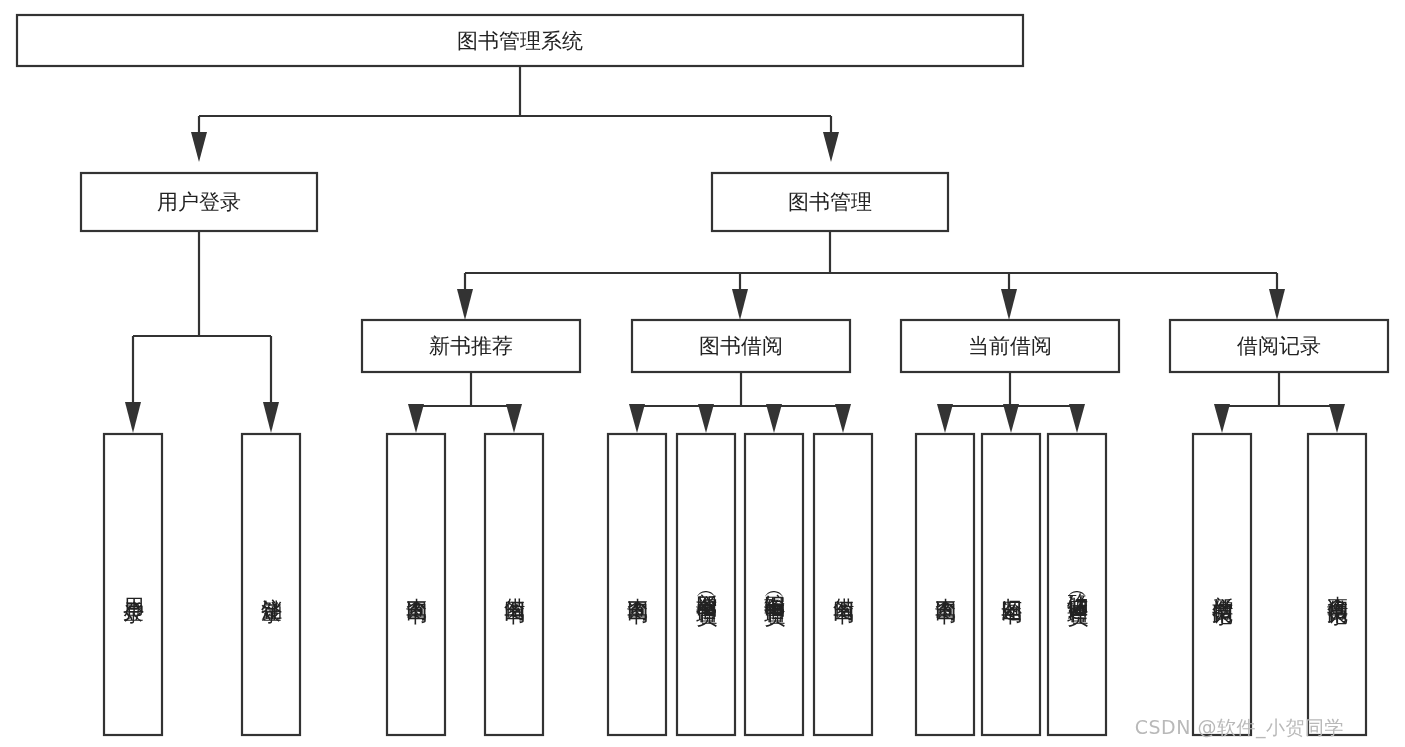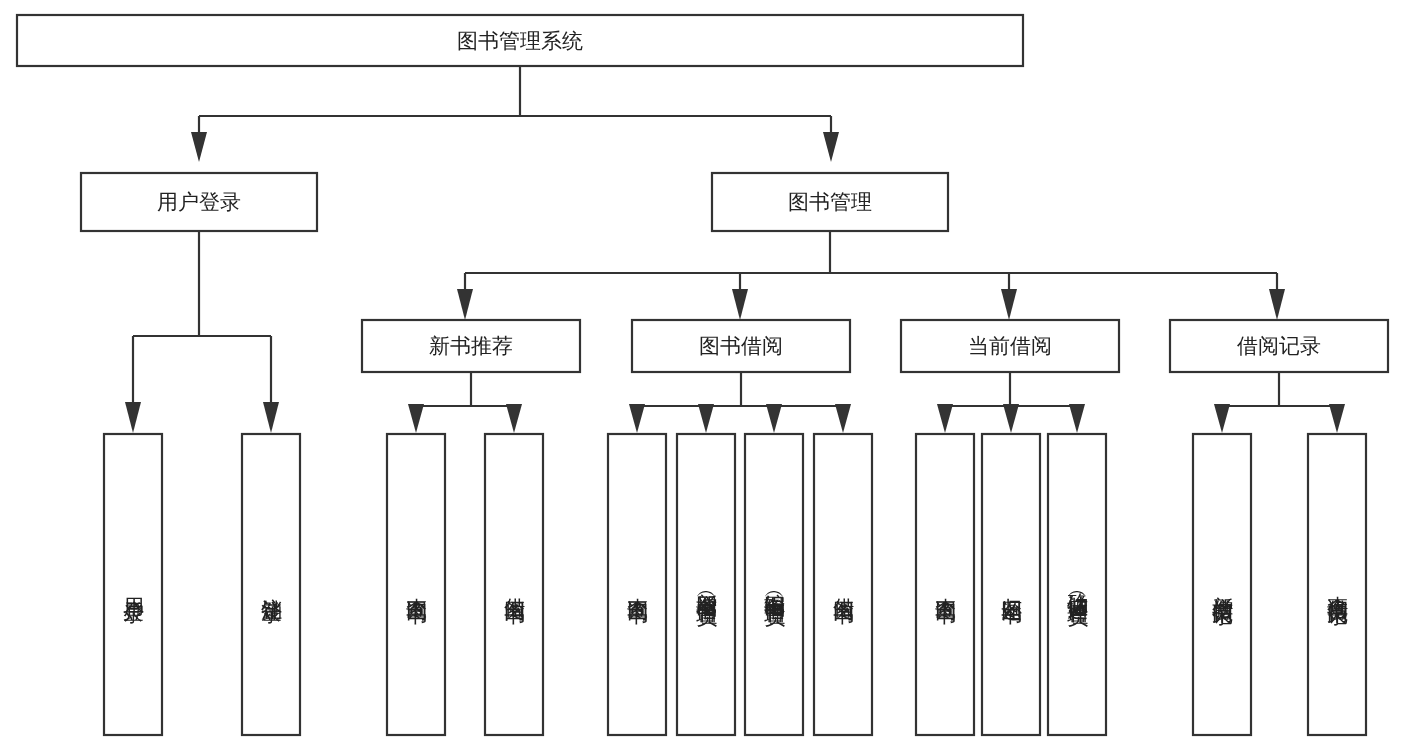--- a/index.html
+++ b/index.html
@@ -227,14 +227,15 @@
     <span class="vert-label">确认归还（管理员）</span>
   </div>
 
   <div class="vert-label-wrap" style="left:1193px; top:434px; width:58px; height:301px;">
     <span class="vert-label">新增借阅记录</span>
   </div>
   <div class="vert-label-wrap" style="left:1308px; top:434px; width:58px; height:301px;">
     <span class="vert-label">查询借阅记录</span>
   </div>
 
+  <div class="watermark">CSDN @软件_小贺同学</div>
 
 </div>
 
 </body></html>

